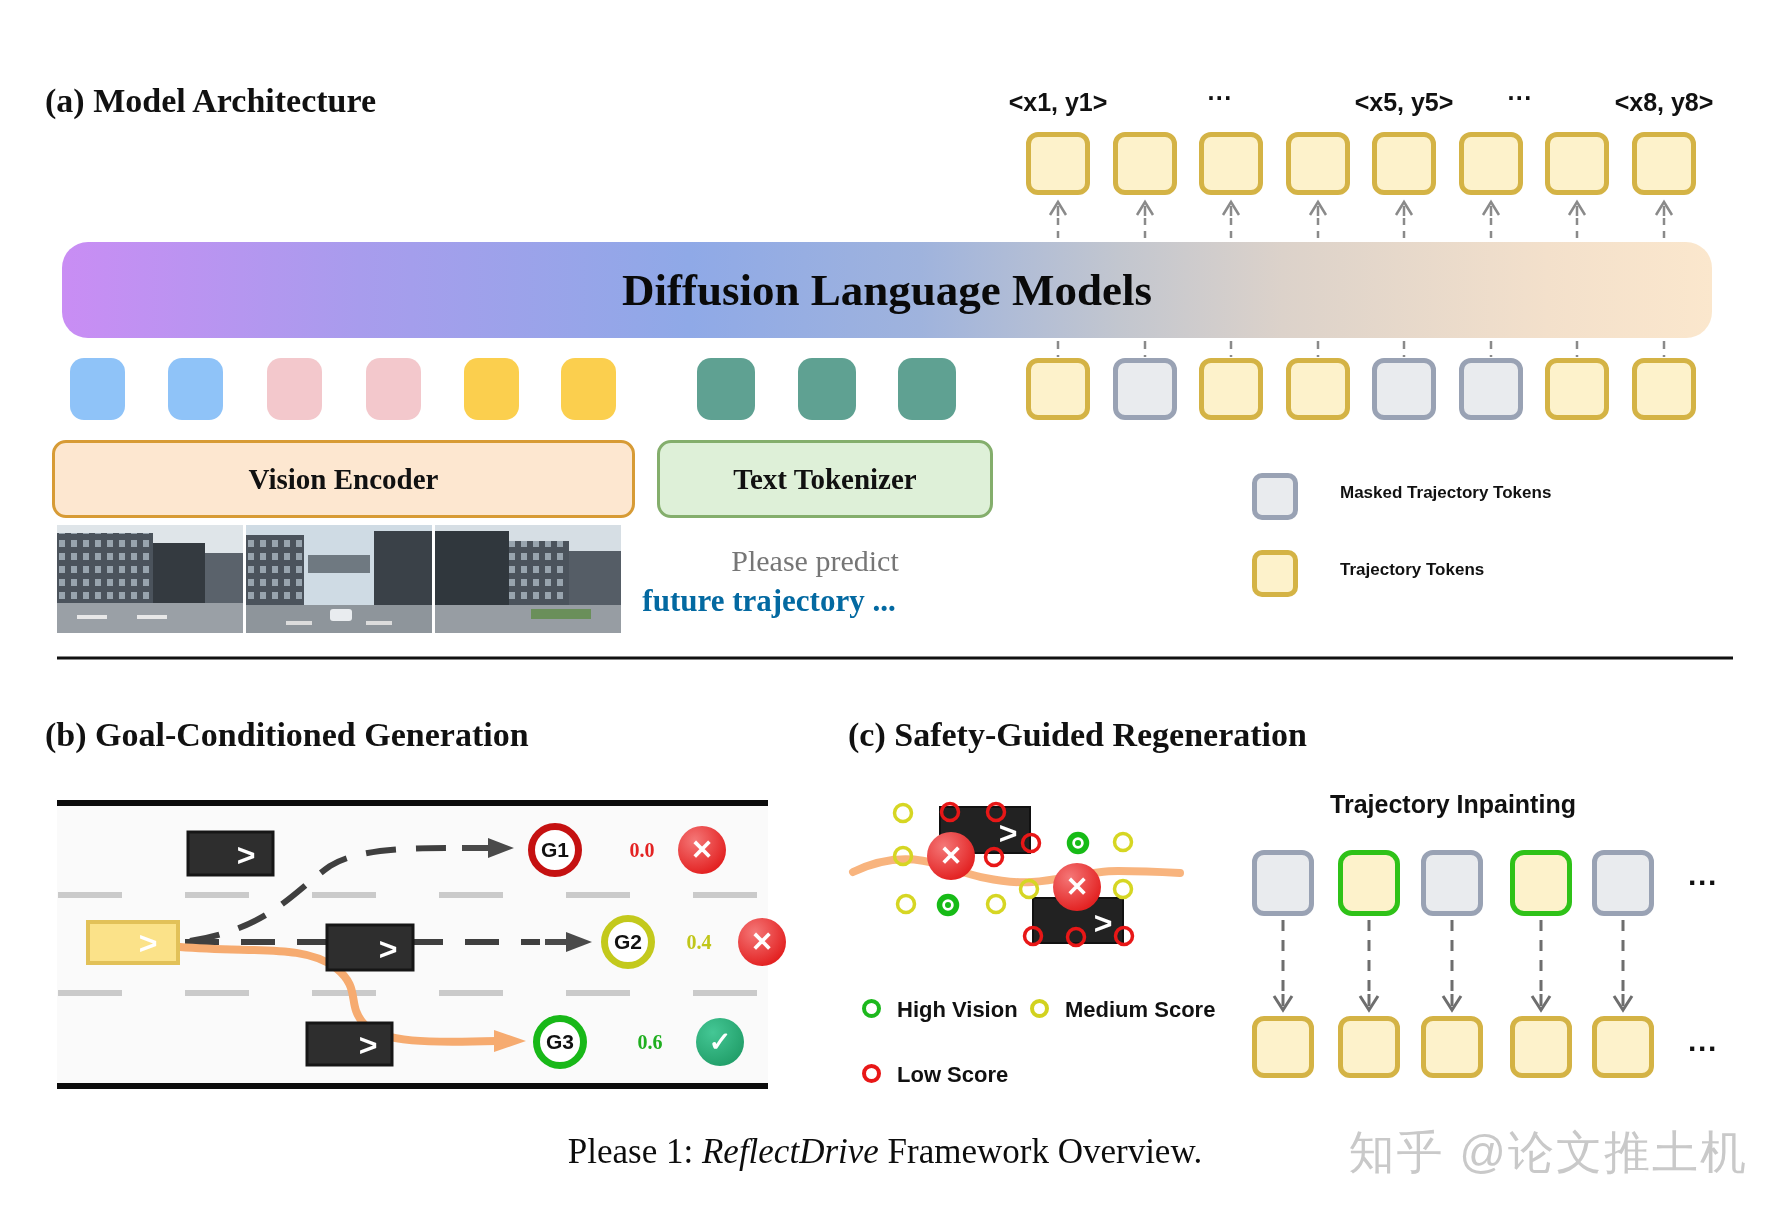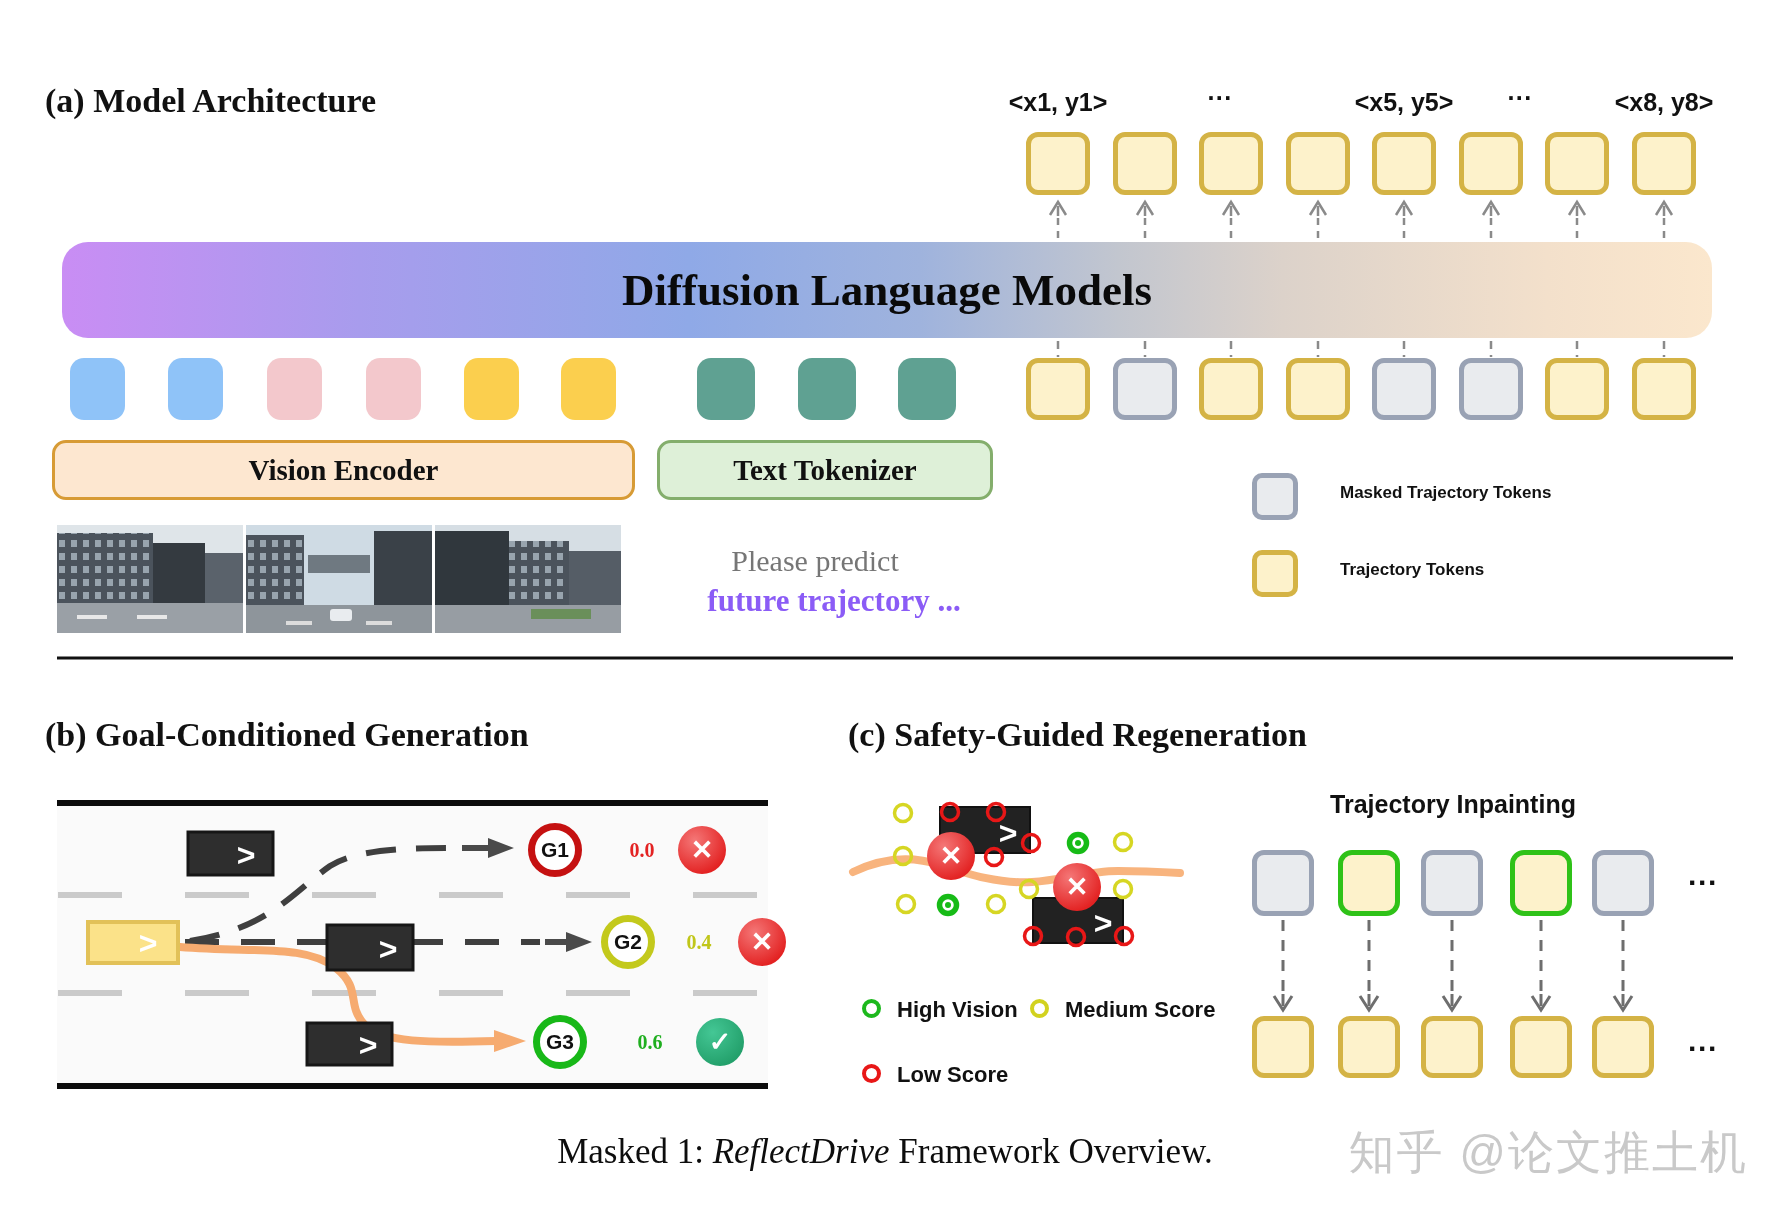--- a/index.html
+++ b/index.html
@@ -21,29 +21,29 @@
   
   .tok{position:absolute;border-radius:12px;box-sizing:border-box;}
   .tok-y{background:#fdf2cb;border:5px solid #d4b345;}
   .tok-m{background:#e9ebee;border:5px solid #99a2b4;}
   .tok-keep{background:#fdf2cb;border:5px solid #2fc218;border-radius:14px;}
   .tok-plain{border:none;border-radius:14px;}
 
   .tok-label{position:absolute;font-weight:bold;font-size:25px;transform:translateX(-50%);white-space:nowrap;}
 
   
-  .enc-box{position:absolute;top:440px;height:60px;border-radius:14px;box-sizing:border-box;
+  .enc-box{position:absolute;top:440px;height:78px;border-radius:14px;box-sizing:border-box;
     display:flex;align-items:center;justify-content:center;
     font-family:"Liberation Serif",serif;font-weight:bold;font-size:29px;}
   #vision-box{left:52px;width:583px;background:#fde7d0;border:3px solid #d79b35;}
   #text-box{left:657px;width:336px;background:#def0d8;border:3px solid #84ae6c;}
 
   
   #prompt1{left:815px;top:544px;font-family:"Liberation Serif",serif;font-size:30px;color:#767676;}
-  #prompt2{left:834px;top:583px;font-family:"Liberation Serif",serif;font-size:31px;font-weight:bold;color:#8b5cf6;}
+  #prompt2{left:769px;top:583px;font-family:"Liberation Serif",serif;font-size:31px;font-weight:bold;color:#0369a1;}
 
   
   .lg-swatch{position:absolute;left:1252px;width:46px;height:47px;border-radius:10px;box-sizing:border-box;}
   .lg-label{position:absolute;left:1340px;font-weight:bold;font-size:17px;white-space:nowrap;}
 
   
   .goal{position:absolute;width:54px;height:54px;border-radius:50%;background:#fff;
     border:7px solid;box-sizing:border-box;display:flex;align-items:center;justify-content:center;
     font-weight:bold;font-size:21px;color:#111;}
   .score{position:absolute;font-family:"Liberation Serif",serif;font-weight:bold;font-size:20px;
@@ -314,14 +314,14 @@
 <div class="c-label" style="left:897px;top:997px">High Vision</div>
 <div class="c-marker" style="left:1030px;top:999px;border-color:#d2d21f"></div>
 <div class="c-label" style="left:1065px;top:997px">Medium Score</div>
 <div class="c-marker" style="left:862px;top:1064px;border-color:#e81717"></div>
 <div class="c-label" style="left:897px;top:1062px">Low Score</div>
 
 <div id="inpaint-title" class="abs cx" style="left:1453px;top:790px">Trajectory Inpainting</div>
 <div class="ellipsis" style="left:1688px;top:866px">···</div>
 <div class="ellipsis" style="left:1688px;top:1032px">···</div>
 
-<div id="caption" class="abs cx"><span>Masked 1: </span><span class="emph">ReflectDrive</span><span> Framework Overview.</span></div>
+<div id="caption" class="abs cx"><span>Please 1: </span><span class="emph">ReflectDrive</span><span> Framework Overview.</span></div>
 <div id="watermark" class="abs">知乎 @论文推土机</div>
 
 </body></html>

